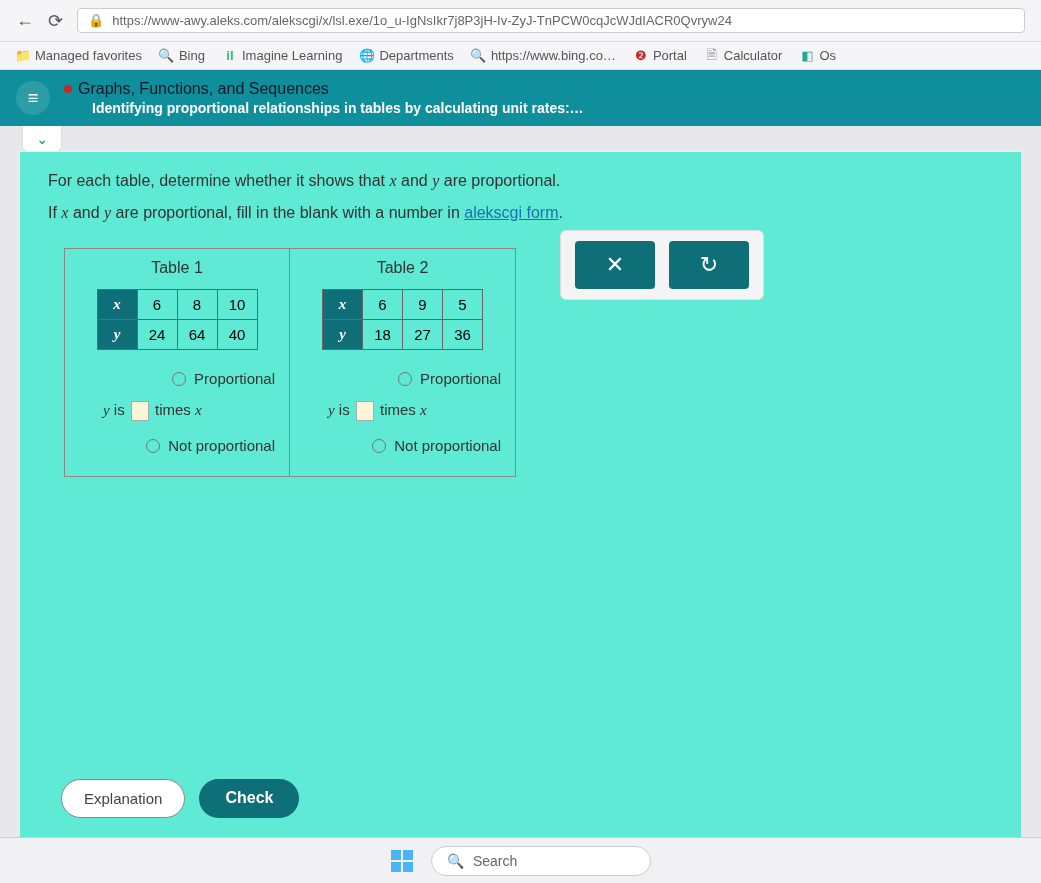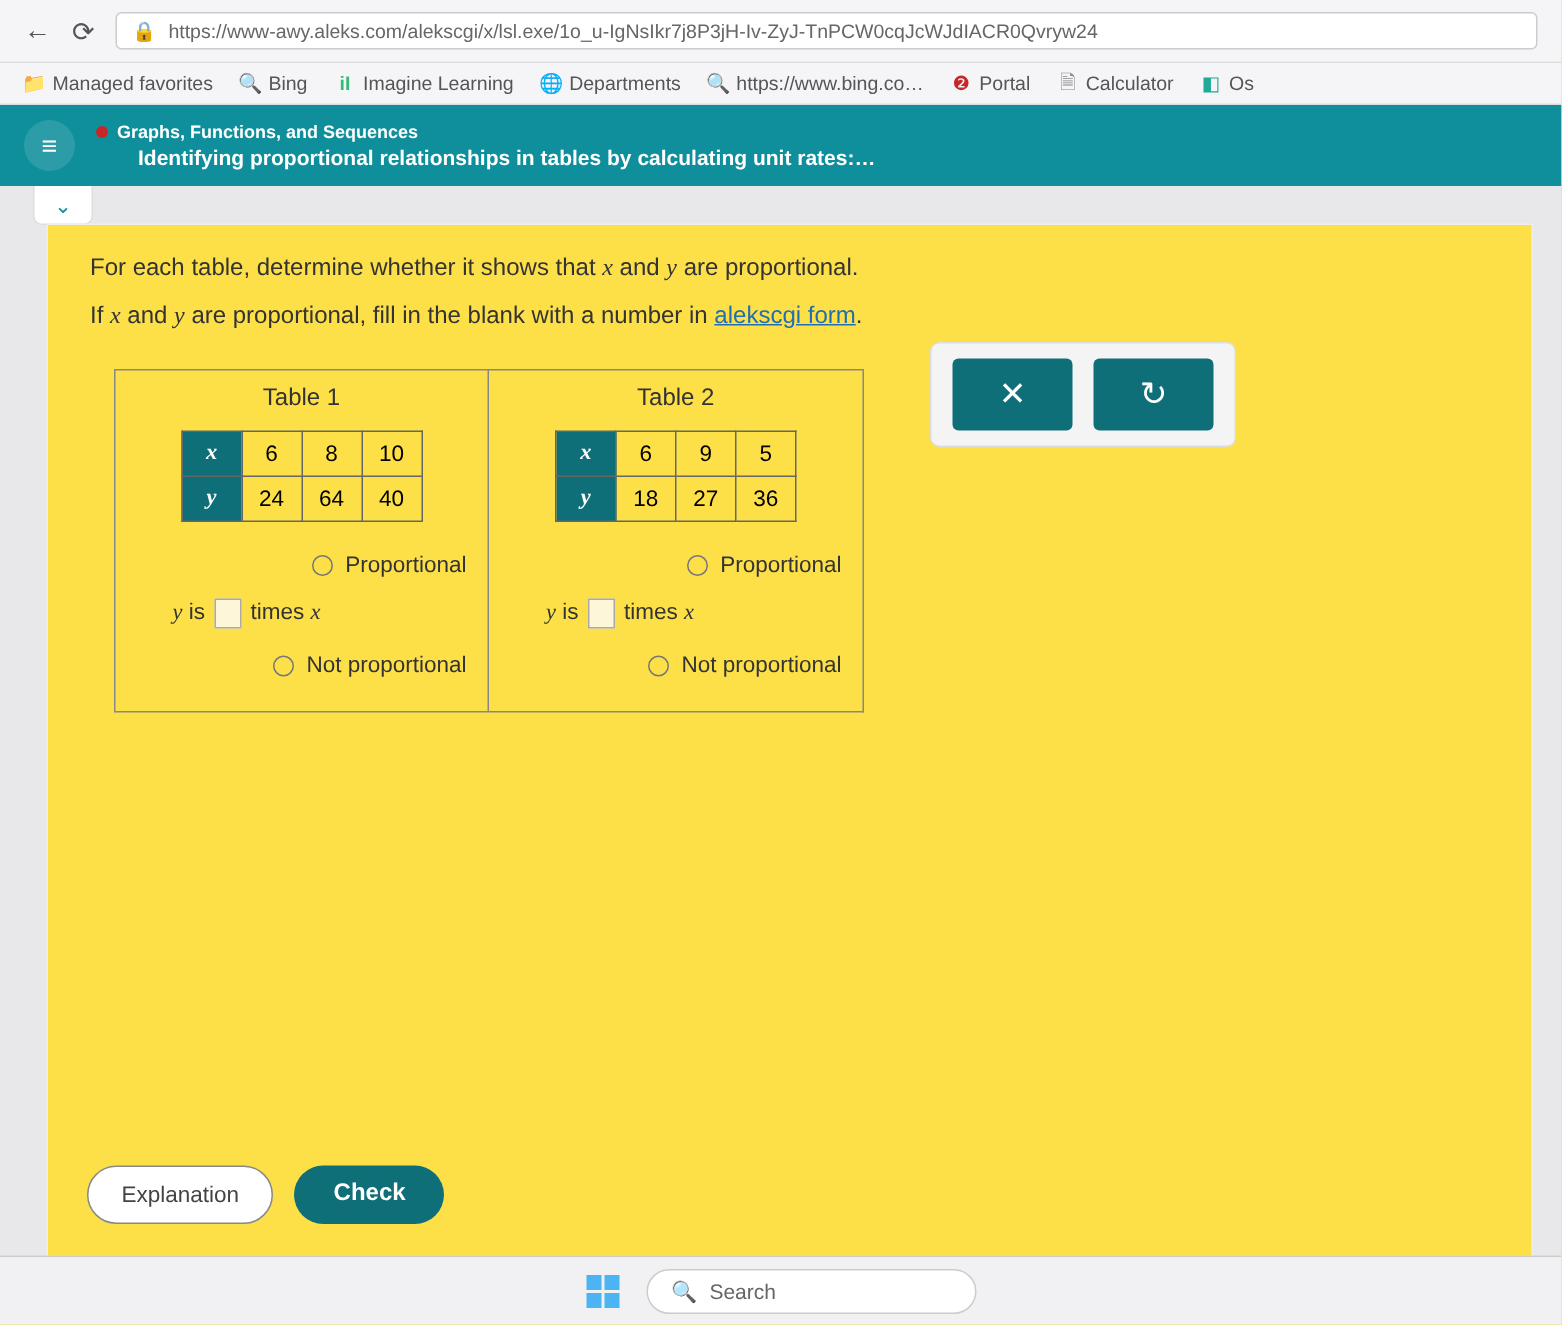--- a/index.html
+++ b/index.html
@@ -68,39 +68,39 @@
     margin: 0 0 0 0;
   }
   .hamburger {
     width: 34px; height:34px;
     border-radius: 50%;
     background: rgba(255,255,255,0.12);
     display:flex; align-items:center; justify-content:center;
     cursor:pointer;
     font-size: 18px;
   }
-  .topic-line { font-size: 12px; display:flex; align-items:center; gap:6px; color:#ffffff;font-weight:bold;}
+  .topic-line { font-size: 16px; display:flex; align-items:center; gap:6px; color:#0f172a;}
   .topic-line .dot{ width:8px;height:8px;border-radius:50%; background:#c62828; display:inline-block;}
   .lesson-title { font-weight: bold; font-size: 14px; margin-top:2px;margin-left:28px;}
   .collapse-tab {
     margin-left: 22px;
     width: 40px; height:26px;
     background:#fff;
     border:1px solid #ddd;
     border-top:none;
     border-radius:0 0 6px 6px;
     display:flex;align-items:center;justify-content:center;
     color:#0f8f9b;
     font-size:14px;
     cursor:pointer;
   }
   
   .content {
-    background:#fde047;
-    margin: 0 20px 0 32px;
+    background:#5eead4;
+    margin: 0 20px 0 20px;
     min-height: 690px;
     position: relative;
     box-shadow: 0 0 0 1px #eee;
     padding-bottom: 30px;
   }
   .question {
     padding: 20px 28px 8px 28px;
     color:#333;
     font-size: 16px;
   }
@@ -108,21 +108,21 @@
   .question a { color:#1f6fb2; text-decoration: underline; }
   .ital { font-style: italic; font-family: 'Times New Roman', serif; }
   .panel-row {
     display:flex;
     gap: 0;
     margin: 18px 0 0 44px;
     align-items:flex-start;
   }
   .table-panel {
     border:1px solid #888;
-    width: 250px;
+    width: 226px;
     padding: 10px 0 16px 0;
   }
   .table-panel + .table-panel { border-left:none; }
   .panel-title {
     text-align:center;
     font-size:16px;
     color:#333;
     margin-bottom:12px;
   }
   .data-table {
@@ -186,21 +186,21 @@
     color:#fff;
     border-radius:4px;
     display:flex;align-items:center;justify-content:center;
     font-size:22px;
     cursor:pointer;
   }
   
   .footer-btns {
     position:absolute;
     bottom: 24px;
-    left: 26px;
+    left: 41px;
     display:flex;
     gap:14px;
   }
   .explain-btn {
     border:1px solid #888;
     border-radius: 22px;
     padding: 10px 22px;
     font-size:15px;
     color:#444;
     background:#fff;

